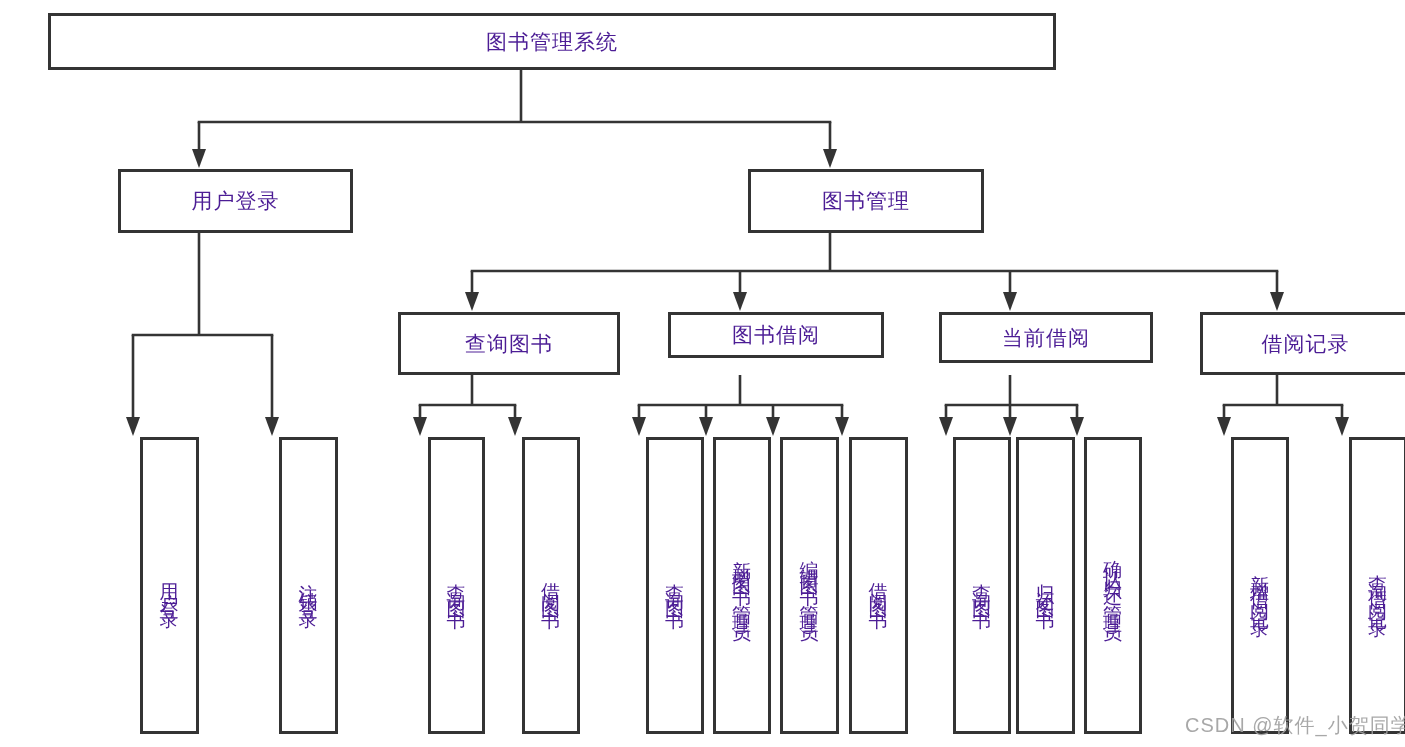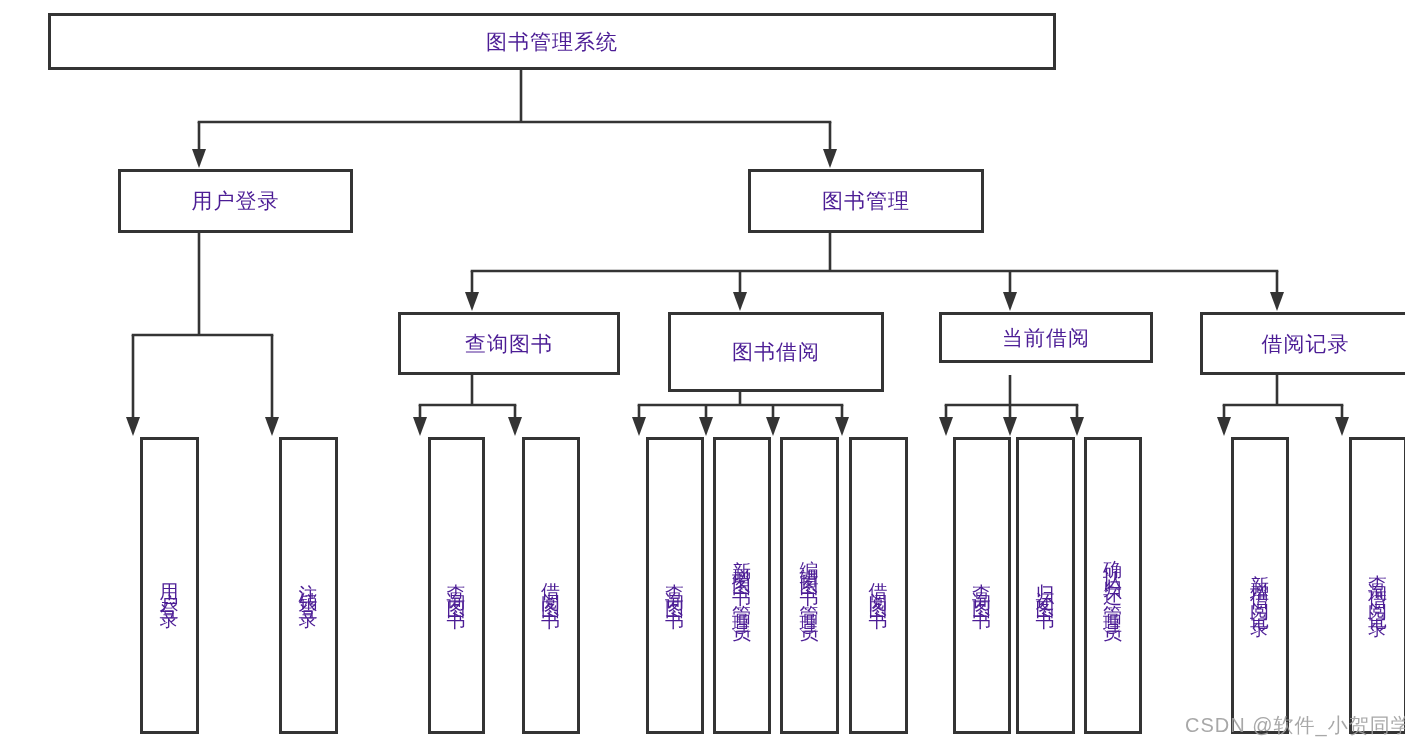--- a/index.html
+++ b/index.html
@@ -31,21 +31,21 @@
     font-size:19px;
     line-height:1;
     letter-spacing:9px;
     white-space:nowrap;
   }
   
   #n-root{left:12px;top:13px;width:1008px;height:57px;}
   #n-user-login{left:82px;top:169px;width:235px;height:64px;}
   #n-book-mgmt{left:712px;top:169px;width:236px;height:64px;}
   #n-new-book-rec{left:362px;top:312px;width:222px;height:63px;}
-  #n-book-borrow{left:632px;top:312px;width:216px;height:80px;}
+  #n-book-borrow{left:632px;top:312px;width:216px;height:46px;}
   #n-current-borrow{left:903px;top:312px;width:214px;height:51px;}
   #n-borrow-records{left:1164px;top:312px;width:211px;height:63px;}
   #n-leaf-user-login{left:104px;top:437px;width:59px;height:297px;}
   #n-leaf-logout{left:243px;top:437px;width:59px;height:297px;}
   #n-leaf-nbr-query{left:392px;top:437px;width:57px;height:297px;}
   #n-leaf-nbr-borrow{left:486px;top:437px;width:58px;height:297px;}
   #n-leaf-bb-query{left:610px;top:437px;width:58px;height:297px;}
   #n-leaf-bb-add{left:677px;top:437px;width:58px;height:297px;}
   #n-leaf-bb-edit{left:744px;top:437px;width:59px;height:297px;}
   #n-leaf-bb-borrow{left:813px;top:437px;width:59px;height:297px;}

